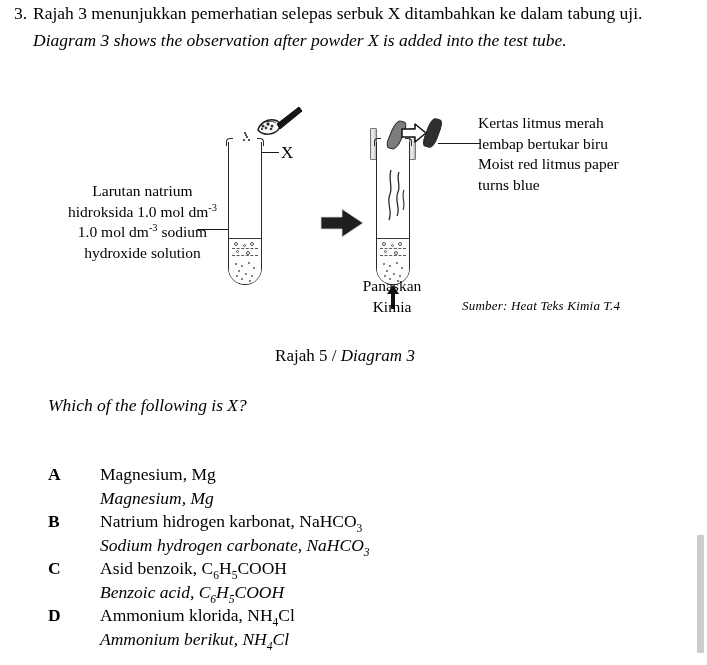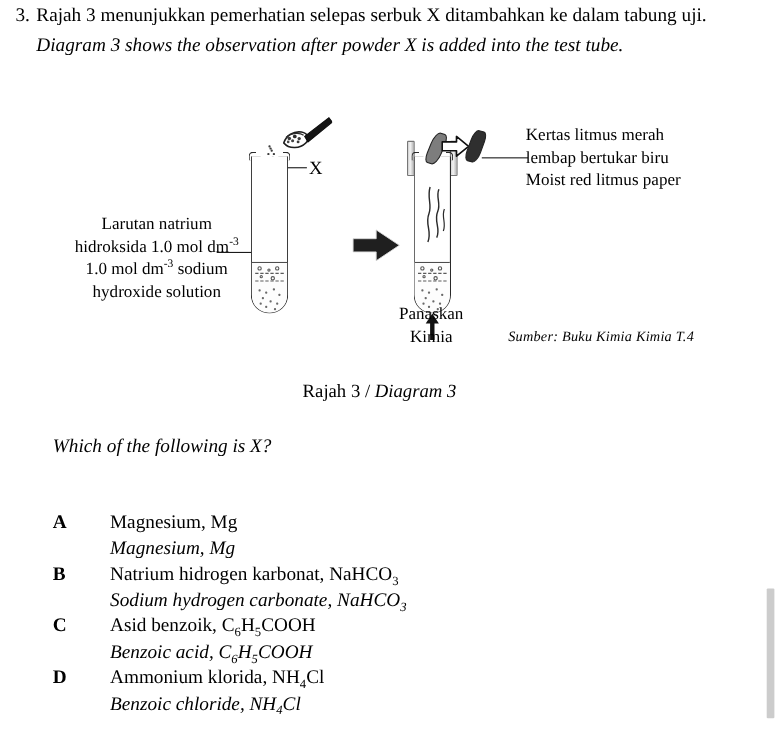--- a/index.html
+++ b/index.html
@@ -55,21 +55,21 @@
 
   .label {
     position: absolute;
     font-size: 15.5px;
     line-height: 20.5px;
   }
   .label .it { }
   sup.minor { font-size: 10.5px; vertical-align: super; line-height: 0; }
 
   .label-left {
-    left: 40px; top: 94px;
+    left: 40px; top: 81px;
     width: 205px;
     text-align: center;
   }
   .leader-left {
     position: absolute;
     left: 197px; top: 129px;
     width: 44px; height: 0;
     border-top: 1.4px solid #1a1a1a;
   }
 
@@ -457,37 +457,38 @@
       <path d="M1 6 L14 6 L14 1 L25 10 L14 19 L14 14 L1 14 Z" fill="#ffffff" stroke="#111111" stroke-width="1.5" stroke-linejoin="round"></path>
     </svg>
   </div>
   <div class="litmus litmus-blue"></div>
 
   <div class="leader-right"></div>
   <div class="label label-right">
     <div>Kertas litmus merah</div>
     <div>lembap bertukar biru</div>
     <div class="it">Moist red litmus paper</div>
+    <div class="it">turns blue</div>
   </div>
 
   <div class="heat-arrow">
     <svg width="14" height="24" viewBox="0 0 14 24">
       <path d="M5 24 L5 9 L1 9 L7 0 L13 9 L9 9 L9 24 Z" fill="#111111"></path>
     </svg>
   </div>
   <div class="label label-heat">
     <div>Panaskan</div>
     <div class="it">Kimia</div>
   </div>
 
-  <div class="label label-source">Sumber: Buku Kimia Kimia  T.4</div>
+  <div class="label label-source">Sumber: Heat Teks Kimia  T.4</div>
 </div>
 
 <div class="caption">
-  <span>Rajah 3 /</span>
+  <span>Rajah 5 /</span>
   <span class="it">Diagram 3</span>
 </div>
 
 <div class="leadin">
   <div class="it">Which of the following is X?</div>
 </div>
 
 <div class="options" id="options-list">
     <div class="opt">
       <div class="opt-letter">A</div>
@@ -507,20 +508,20 @@
       <div class="opt-letter">C</div>
       <div class="opt-body">
         <div class="opt-ms"><span>Asid benzoik, C</span><sub>6</sub><span>H</span><sub>5</sub><span>COOH</span></div>
         <div class="opt-en"><span>Benzoic acid, C</span><sub>6</sub><span>H</span><sub>5</sub><span>COOH</span></div>
       </div>
     </div>
     <div class="opt">
       <div class="opt-letter">D</div>
       <div class="opt-body">
         <div class="opt-ms"><span>Ammonium klorida, NH</span><sub>4</sub><span>Cl</span></div>
-        <div class="opt-en"><span>Benzoic chloride, NH</span><sub>4</sub><span>Cl</span></div>
+        <div class="opt-en"><span>Ammonium berikut, NH</span><sub>4</sub><span>Cl</span></div>
       </div>
     </div>
   </div>
 
 <div class="scrollbar-track">
   <div class="scrollbar-thumb"></div>
 </div>
 
 </body></html>

